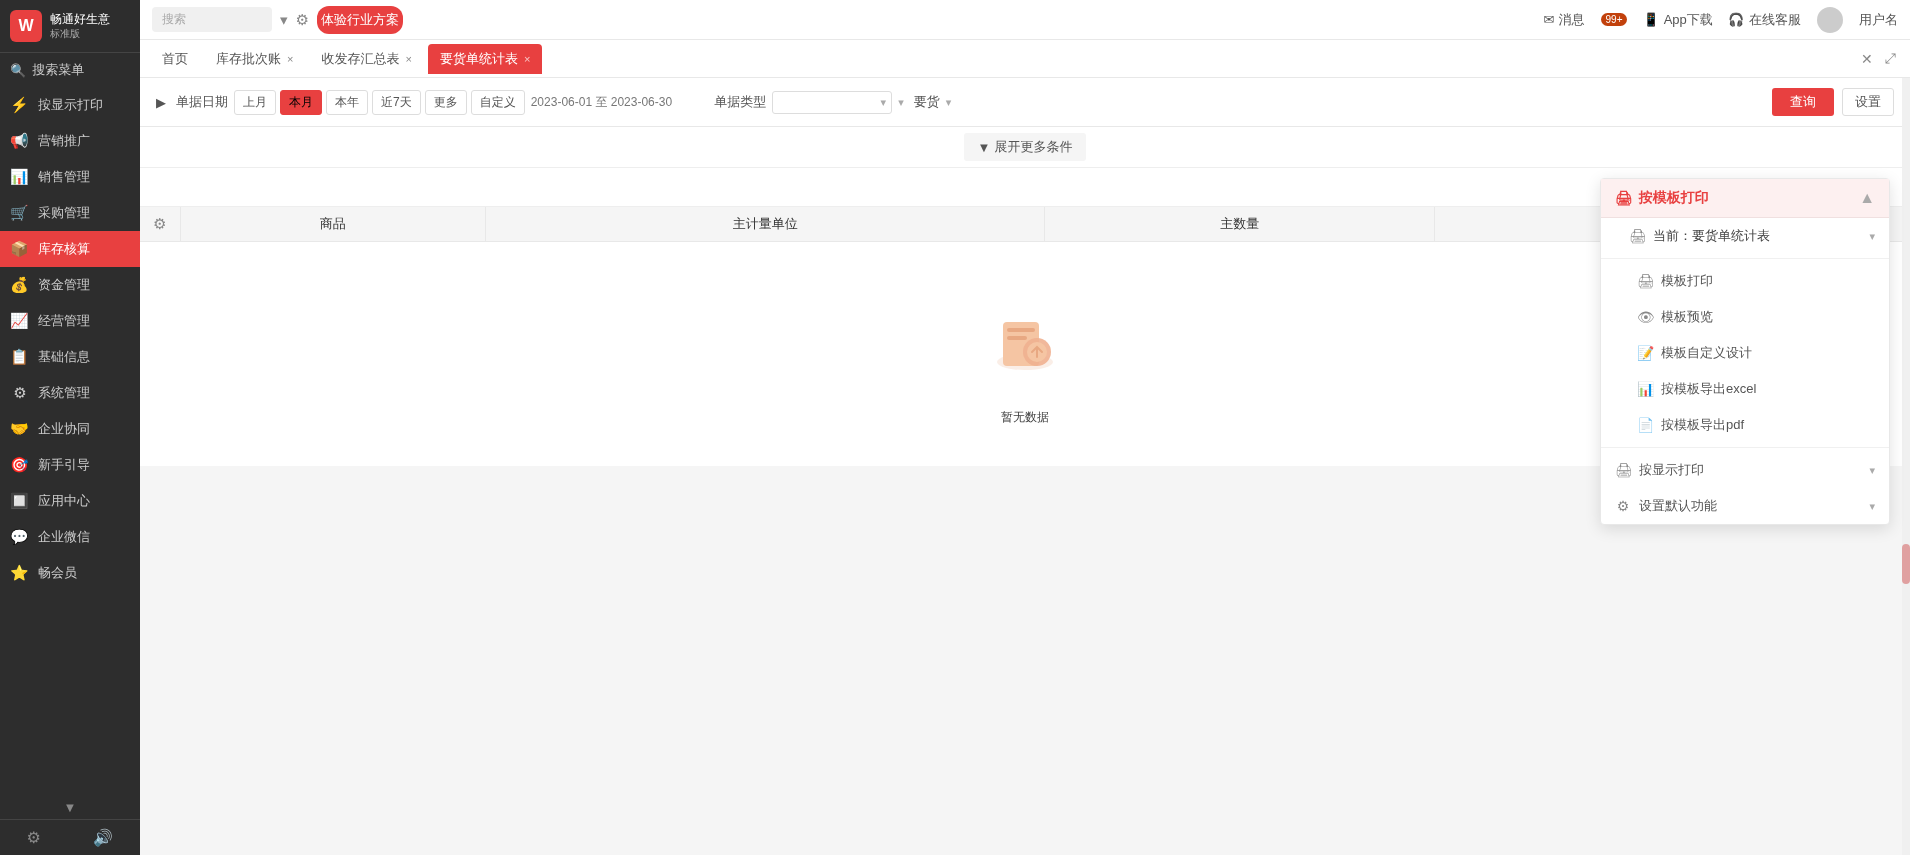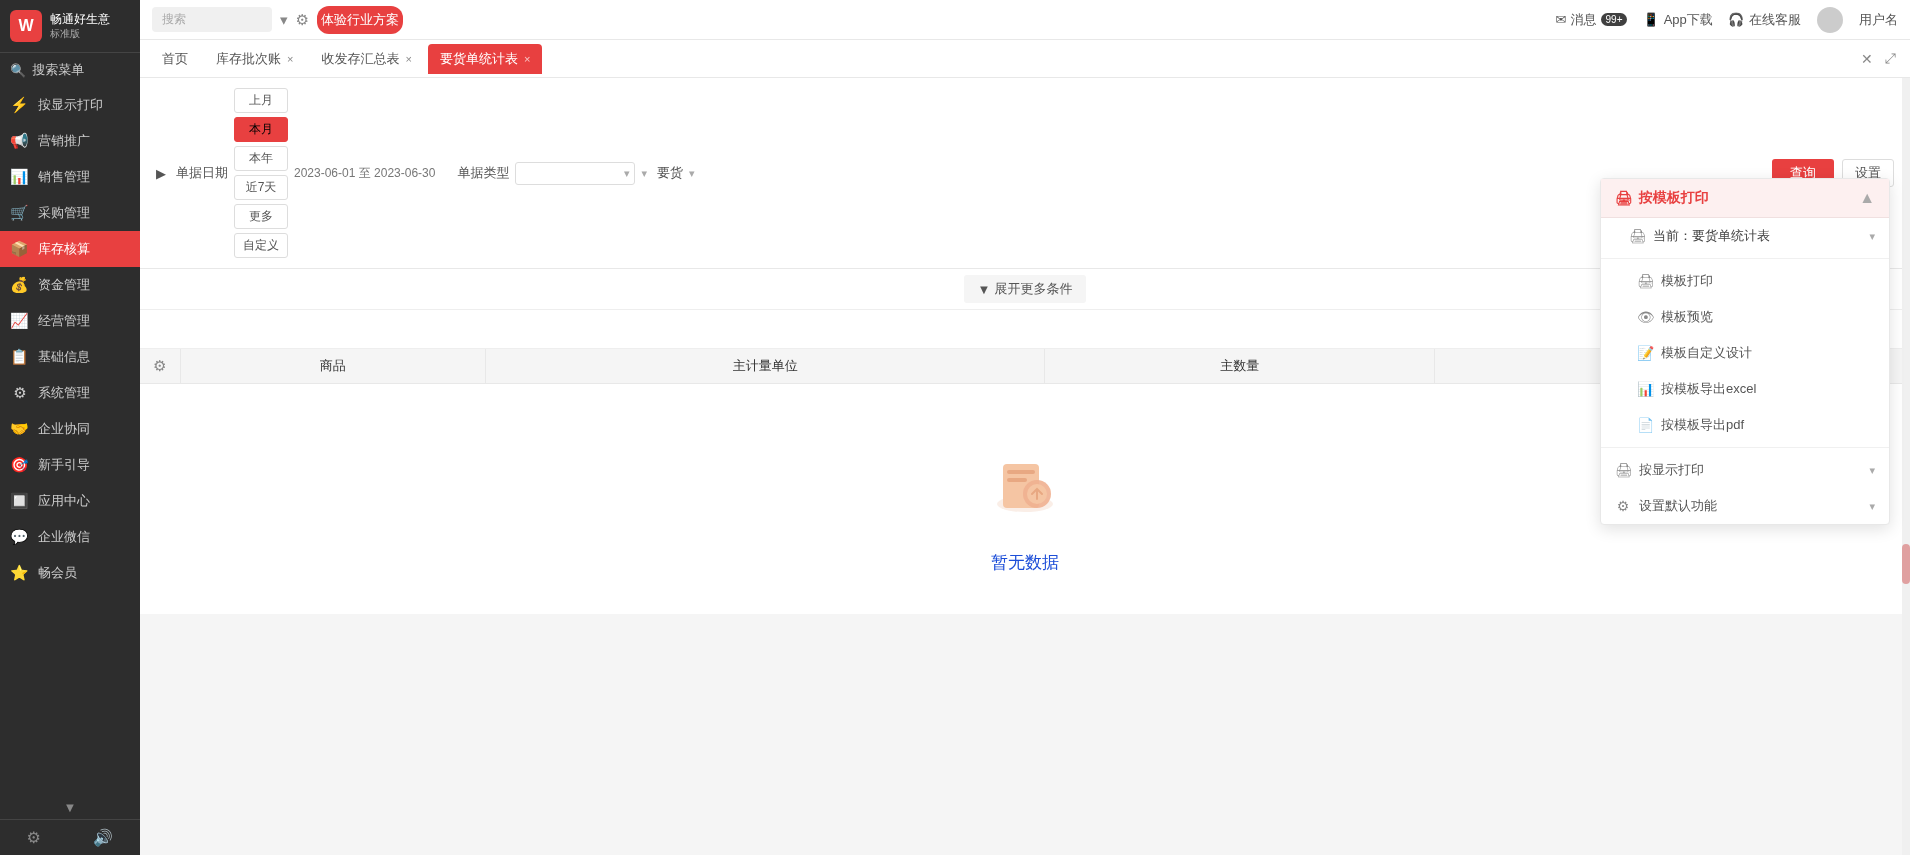--- a/index.html
+++ b/index.html
@@ -119,26 +119,26 @@
       background: #e84040;
       color: #ffffff;
       border: none;
       border-radius: 12px;
       padding: 5px 4px;
       cursor: pointer;
       font-size: 13px;
     }
     .topbar-right { display: flex; align-items: center; gap: 16px; color: #555; font-size: 13px; }
     .topbar-badge {
-      background: #404040;
+      background: #c2410c;
       color: #fff;
       border-radius: 10px;
       font-size: 10px;
       padding: 1px 5px;
-      margin-left: 0;
+      margin-left: 12px;
     }
     .topbar-icon-group { display: flex; align-items: center; gap: 4px; cursor: pointer; }
     .avatar {
       width: 26px; height: 26px;
       background: #ccc;
       border-radius: 50%;
       display: inline-block;
     }
 
     
@@ -214,21 +214,21 @@
       cursor: pointer;
       font-size: 13px;
     }
     .filter-date-group {
       display: flex;
       align-items: center;
       gap: 6px;
       font-size: 13px;
     }
     .filter-label { color: #555; white-space: nowrap; }
-    .filter-date-btns { display: flex; gap: 4px; flex-direction: column; }
+    .filter-date-btns { display: flex; gap: 4px; }
     .filter-date-btn {
       padding: 3px 8px;
       border: 1px solid #ddd;
       border-radius: 3px;
       background: #fff;
       cursor: pointer;
       font-size: 12px;
       color: #555;
     }
     .filter-date-btn.active {
@@ -236,21 +236,21 @@
       color: #000000;
       border-color: #e84040;
     }
     .filter-date-range { color: #777; font-size: 12px; }
 
     .filter-type-group {
       display: flex;
       align-items: center;
       gap: 6px;
       font-size: 13px;
-      margin-left: 12px;
+      margin-left: 32px;
     }
     .filter-select {
       border: 1px solid #ddd;
       border-radius: 3px;
       padding: 3px 24px 3px 8px;
       background: #fff;
       color: #555;
       font-size: 13px;
       appearance: none;
       cursor: pointer;
@@ -377,22 +377,22 @@
       justify-content: center;
       padding: 60px 0 40px;
       background: #fff;
     }
     .empty-icon {
       font-size: 64px;
       color: #f5c5a3;
       margin-bottom: 12px;
     }
     .empty-text {
-      color: #1d4ed8;
-      font-size: 17px;
+      color: #404040;
+      font-size: 12px;
     }
 
     
     .print-dropdown {
       position: absolute;
       top: 100px;
       right: 20px;
       width: 290px;
       background: #fff;
       border: 1px solid #e8e8e8;

